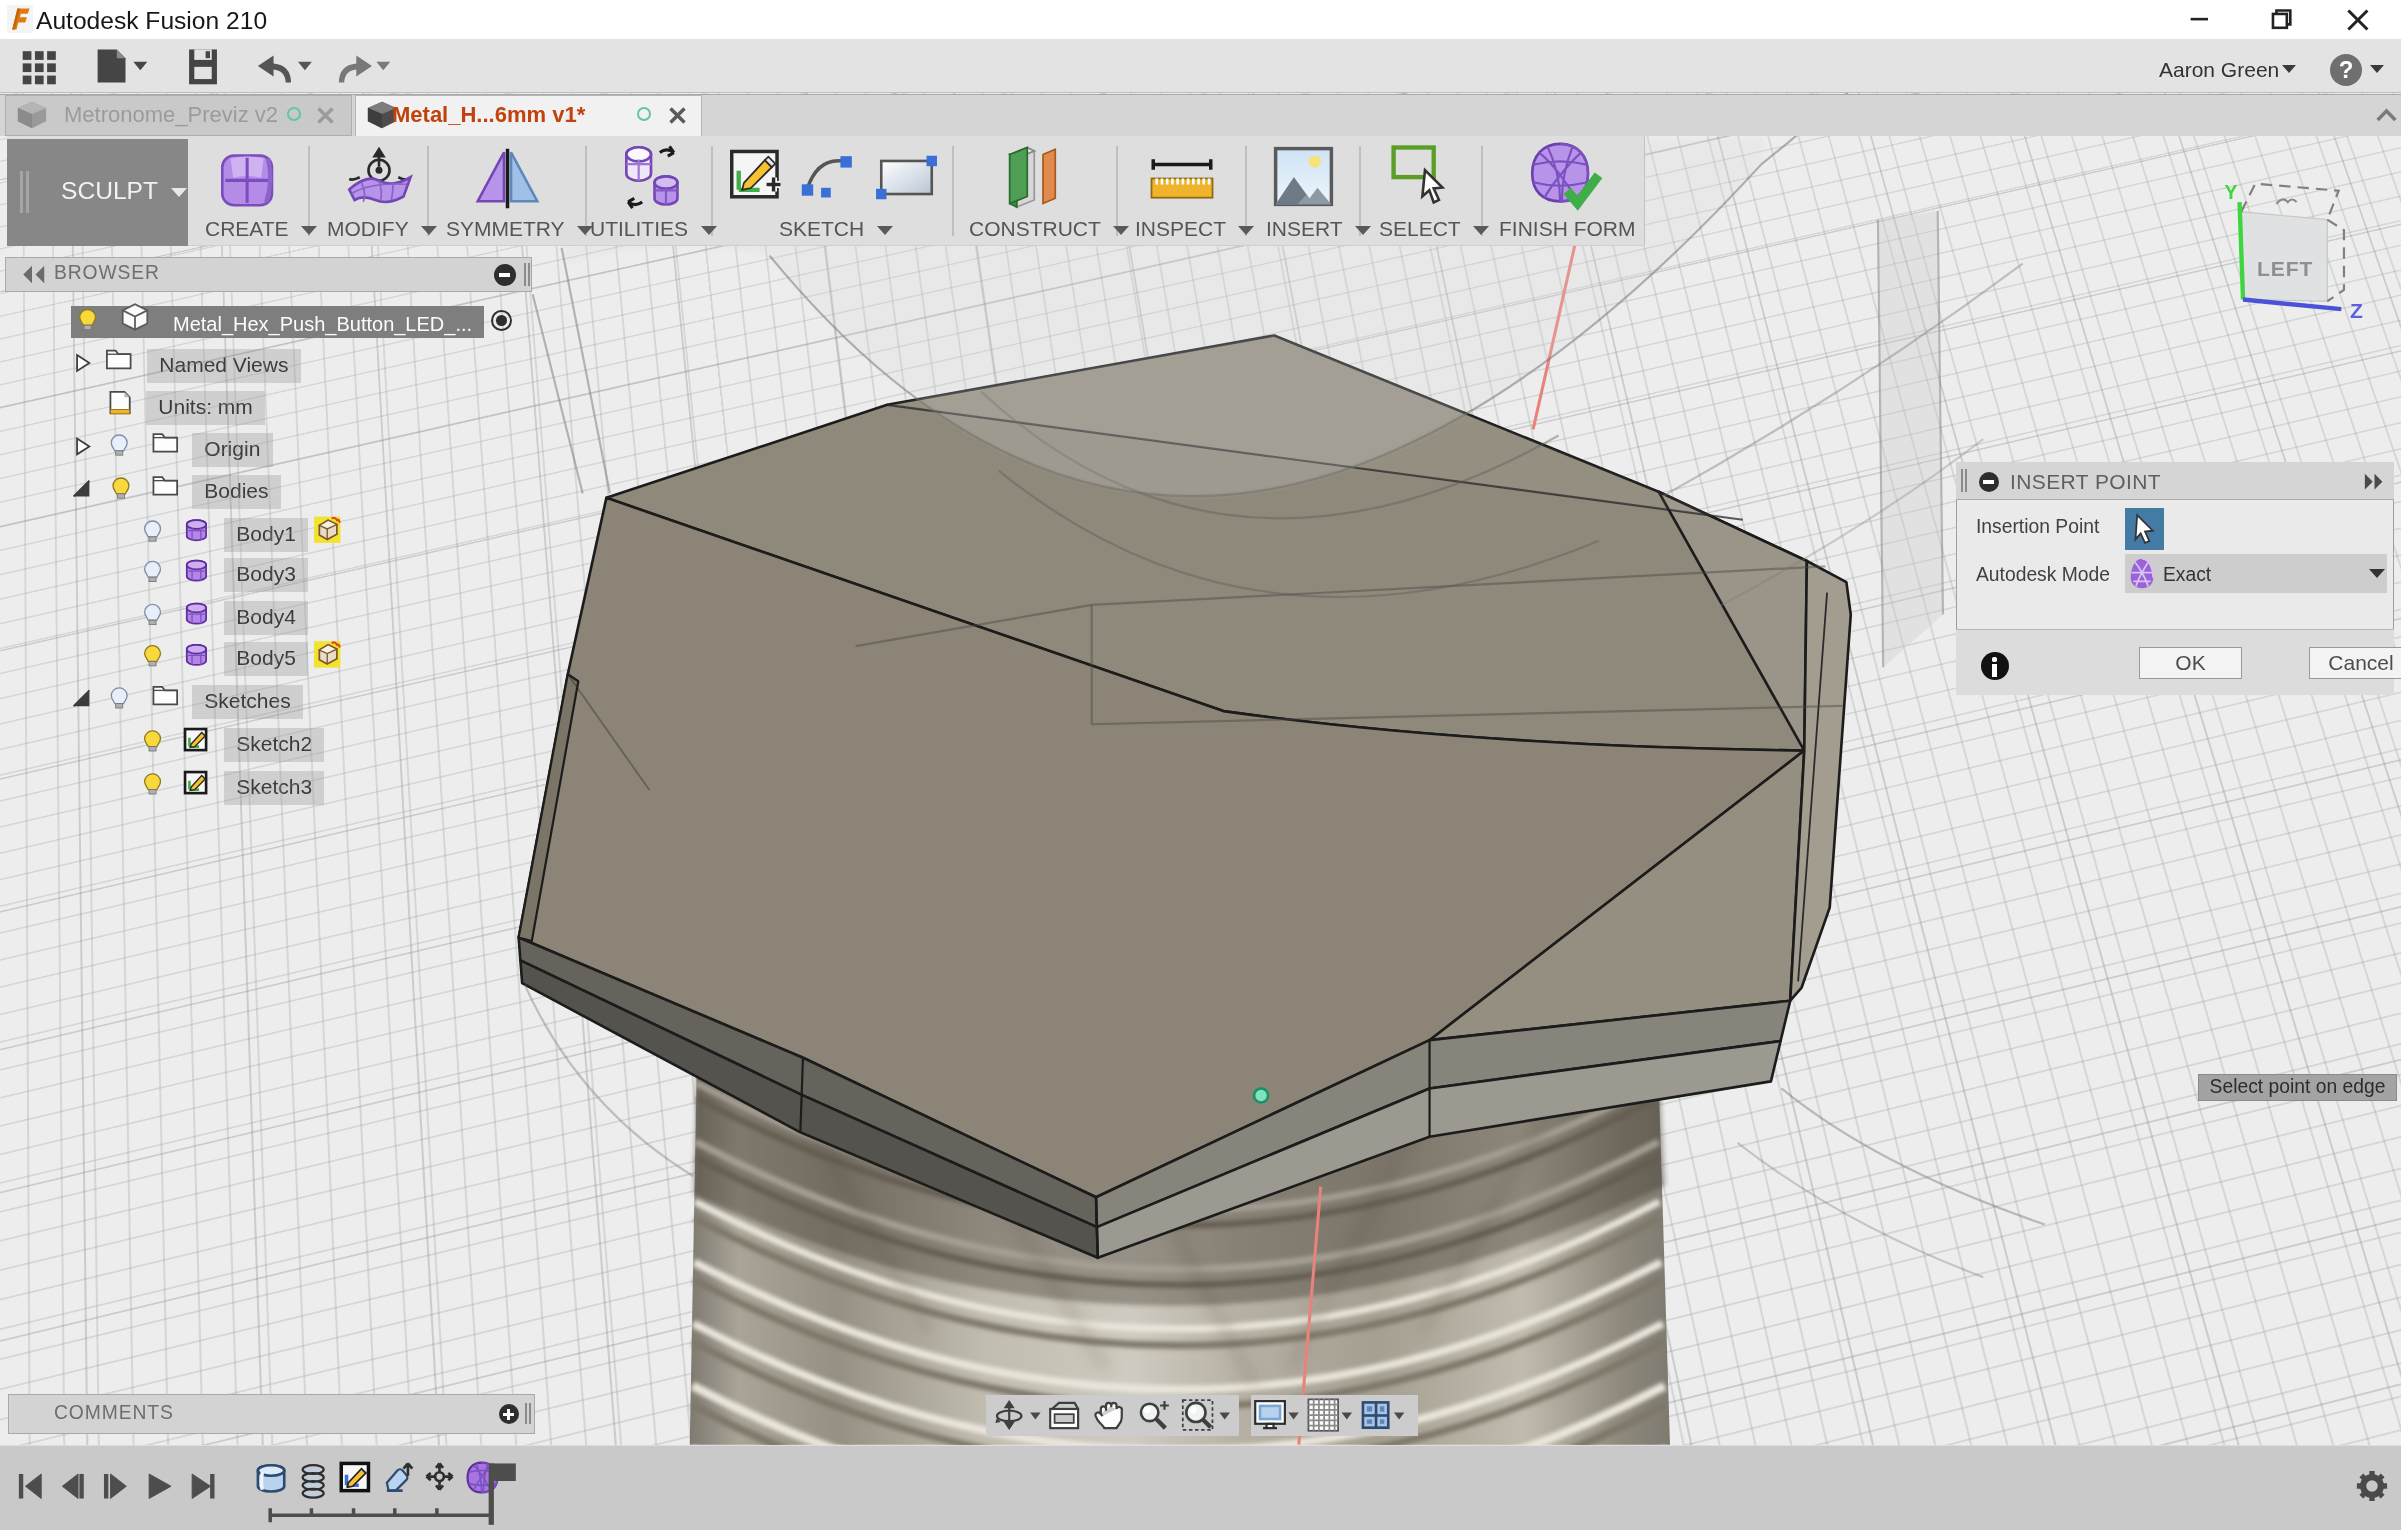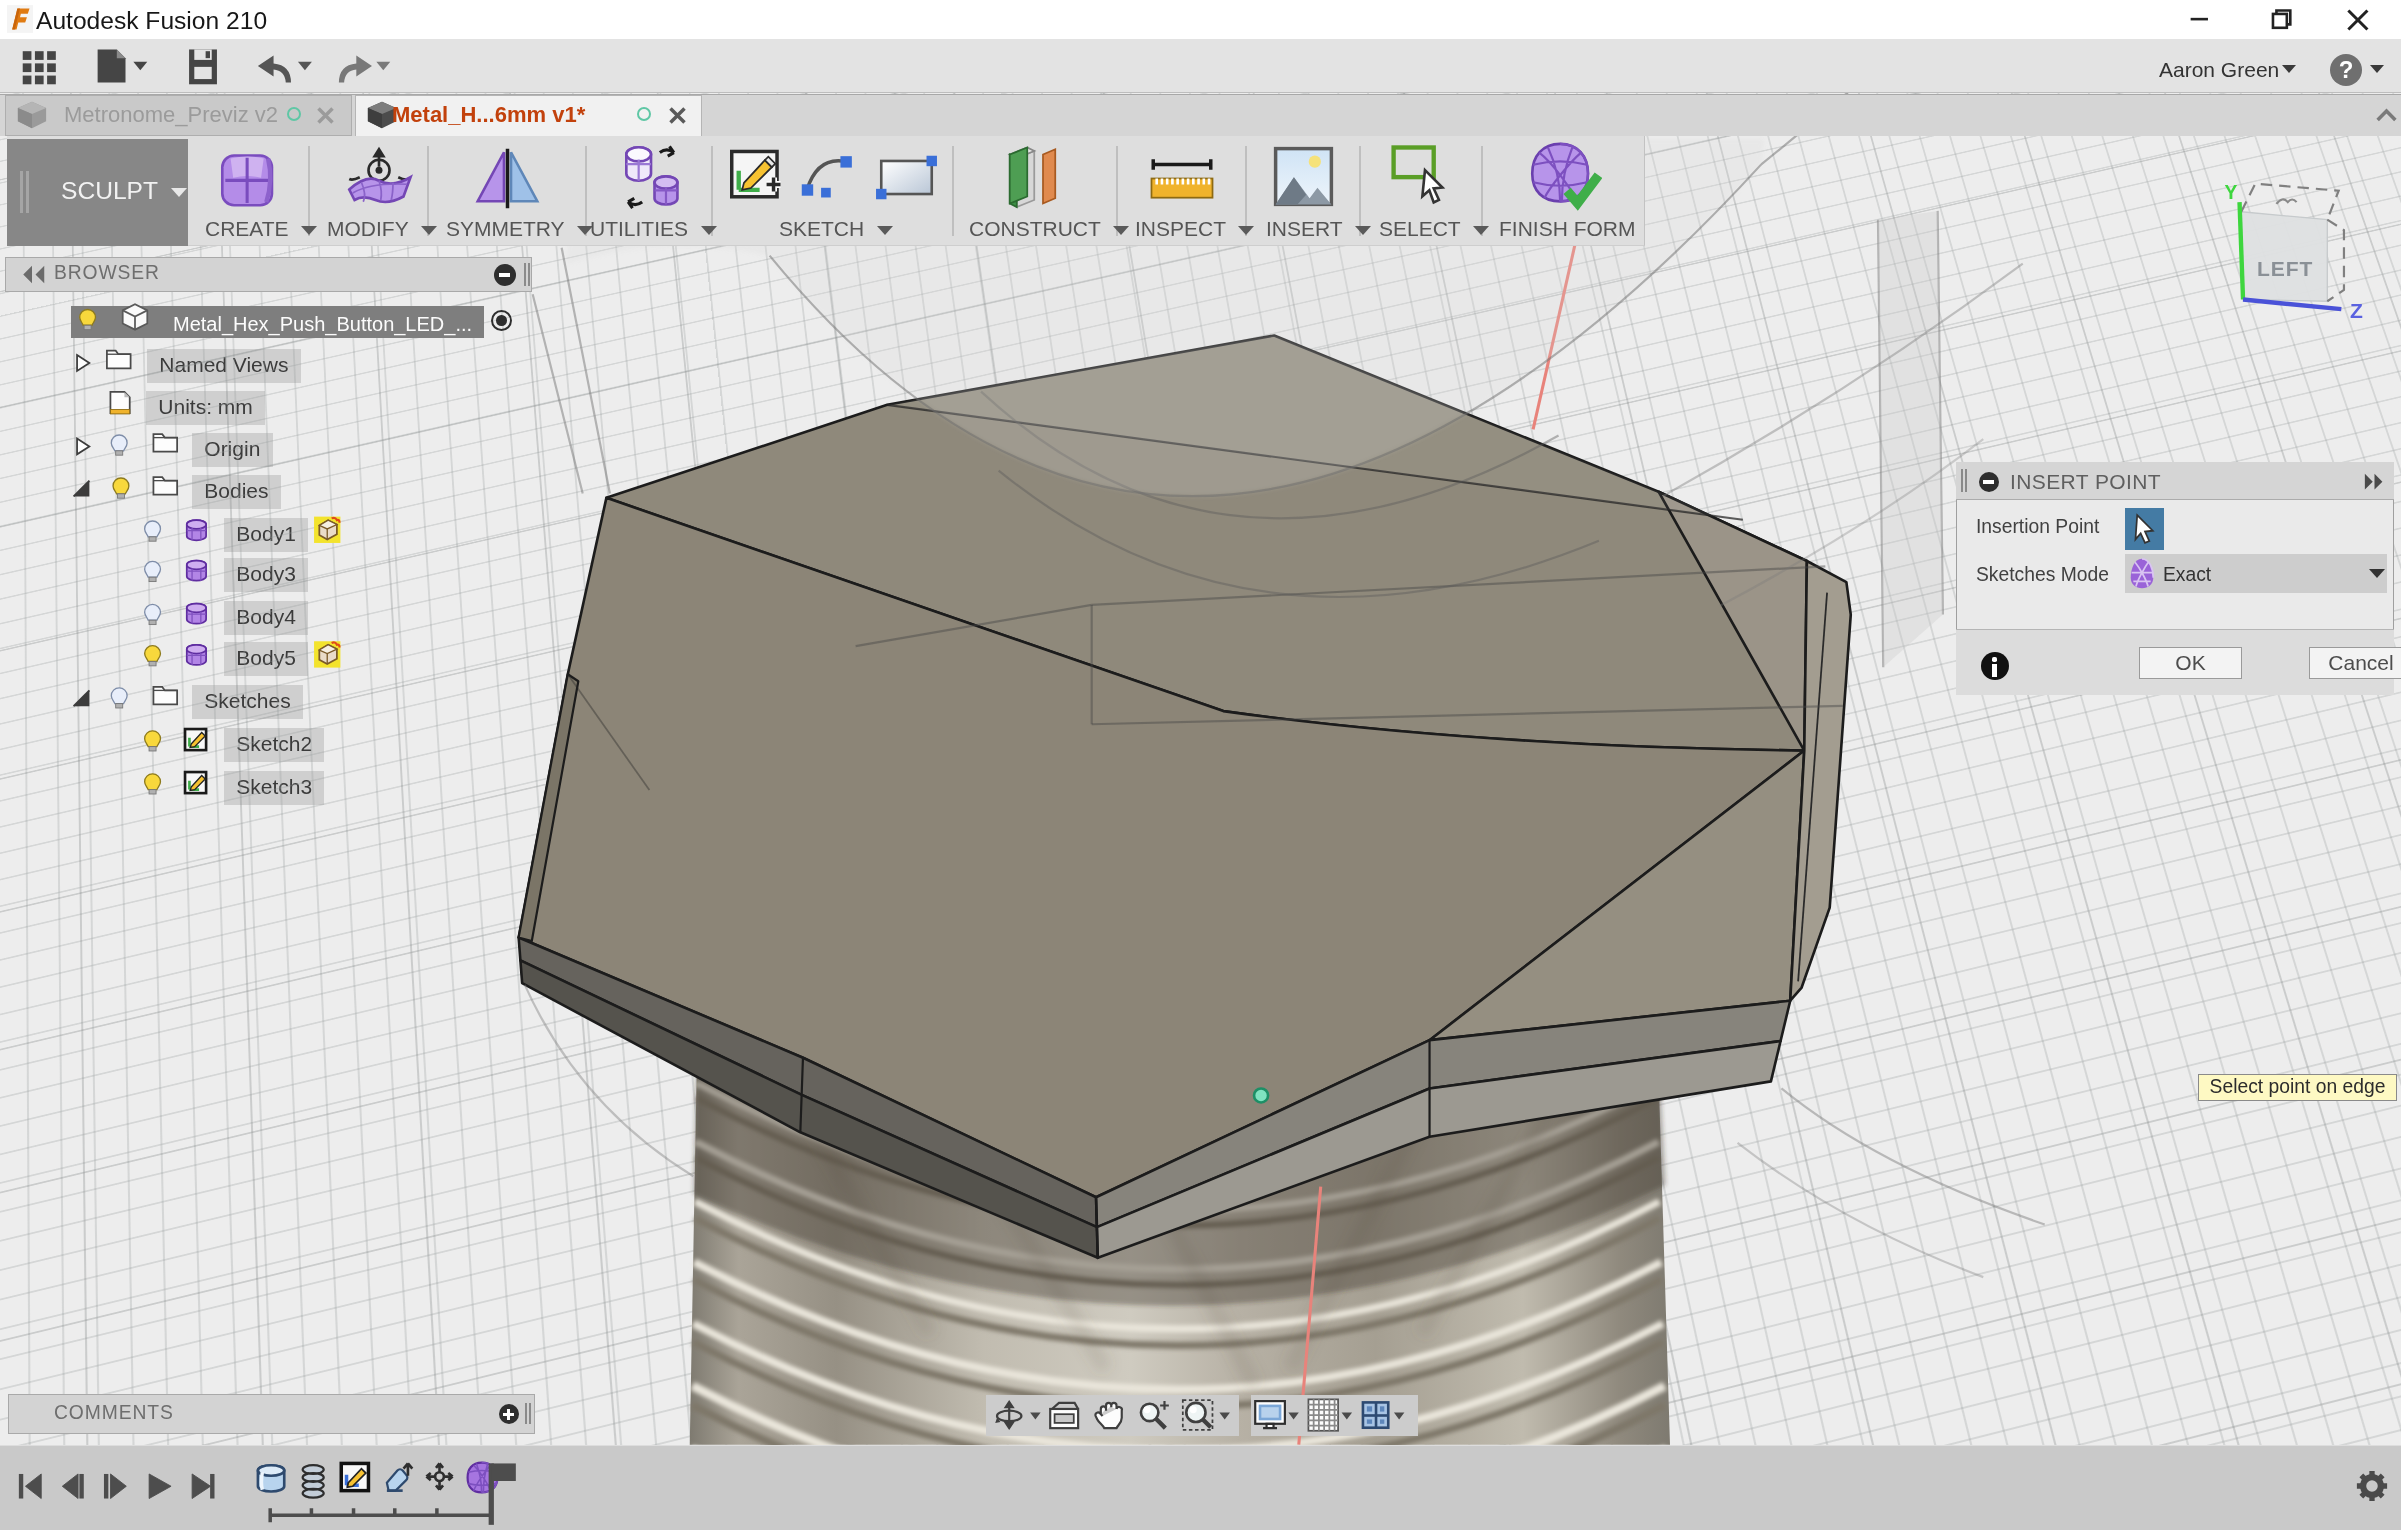--- a/index.html
+++ b/index.html
@@ -24,21 +24,21 @@
 .panelhead{position:absolute;background:#d3d3d3;border:0.9px solid #a9a9a9;z-index:40;}
 .panelttl{position:absolute;left:49px;top:8px;font-size:19.3px;color:#6e6e6e;letter-spacing:0.9px;}
 .tlabel{position:absolute;top:0px;background:rgba(200,200,200,0.82);font-size:21px;color:#3b3b3b;padding:4.4px 12.3px 5.3px 12.3px;white-space:nowrap;}
 
 #dialog{left:1956px;top:462px;width:438px;height:233px;z-index:45;border:0.9px solid #9f9f9f;background:#eaeaea;}
 #dlgtitle{position:absolute;left:0;top:0;width:100%;height:38px;background:#d5d5d5;border-bottom:0.9px solid #ababab;}
 #dlgfoot{position:absolute;left:0;top:167px;width:100%;height:66px;background:#dcdcdc;border-top:0.9px solid #b5b5b5;}
 .dbtn{position:absolute;top:185px;height:32px;background:#f3f3f3;border:0.9px solid #9a9a9a;font-size:21px;color:#4d4d4d;text-align:center;line-height:29px;}
 
 #bottombar{left:0;top:1445px;width:2401px;height:86px;background:#c9c9c9;z-index:50;border-top:0.9px solid #dddddd;}
-#tooltip{left:2198px;top:1074px;width:199px;height:27px;background:#fef9c3;border:1.8px solid #8a8a8a;z-index:45;font-size:19.3px;color:#2c2c2c;text-align:center;line-height:23px;}
+#tooltip{left:2198px;top:1074px;width:199px;height:27px;background:#a3a3a3;border:1.8px solid #8a8a8a;z-index:45;font-size:19.3px;color:#2c2c2c;text-align:center;line-height:23px;}
 .nav{position:absolute;background:#cccccc;z-index:40;}
 svg{display:block;}
 #scene{position:absolute;left:0;top:0;z-index:10;}
 #gridwrap{position:absolute;left:0;top:0;width:2401px;height:1531px;overflow:hidden;z-index:1;}
 #grid{position:absolute;left:-1755px;top:-3072px;width:7899px;height:7899px;
 background-image:linear-gradient(to right,rgba(128,133,133,0.31) 0 2.2px,transparent 2.2px),linear-gradient(to bottom,rgba(128,133,133,0.31) 0 2.2px,transparent 2.2px),linear-gradient(to right,rgba(150,156,156,0.28) 0 1.6px,transparent 1.6px),linear-gradient(to bottom,rgba(150,156,156,0.28) 0 1.6px,transparent 1.6px);
 background-size:167px 167px,167px 167px,33px 33px,33px 33px;
 transform-origin:50% 50%;
 transform:rotate(-5deg) perspective(4389px) rotateX(30deg) rotateZ(-10deg) translateZ(-53px);}
 </style></head>
@@ -570,21 +570,21 @@
   <div style="position:absolute;left:27px;top:18.4px;width:11.4px;height:3.5px;background:#fff;"></div>
   <div style="position:absolute;left:54px;top:8px;font-size:21px;color:#5f5f5f;letter-spacing:0.4px;">INSERT POINT</div>
   <svg style="position:absolute;left:407px;top:9.7px;" width="23" height="19.3" viewBox="0 0 26 22">
         <path d="M2 2 L11 11 L2 20 Z M13 2 L22 11 L13 20 Z" fill="#4a4a4a"></path>
       </svg>
   <div style="position:absolute;left:20px;top:54px;font-size:19.3px;color:#414141;">Insertion Point</div>
   <div style="position:absolute;left:169px;top:46px;width:39px;height:42px;background:#447ba4;"></div>
   <svg style="position:absolute;left:176px;top:51px;" width="26" height="32" viewBox="0 0 30 36">
         <path d="M6 2 L24 20 L15 21 L20 32 L15 34 L10 23 L4 30 Z" fill="#fff" stroke="#333" stroke-width="2"></path>
       </svg>
-  <div style="position:absolute;left:20px;top:102px;font-size:19.3px;color:#414141;">Sketches Mode</div>
+  <div style="position:absolute;left:20px;top:102px;font-size:19.3px;color:#414141;">Autodesk Mode</div>
   <div style="position:absolute;left:169px;top:92px;width:262px;height:39px;background:#cdcdcd;"></div>
   <svg style="position:absolute;left:173px;top:95px;" width="26" height="33" viewBox="0 0 30 38">
     <path d="M15 2 C24 2 28 14 28 24 C28 32 22 36 15 36 C8 36 2 32 2 24 C2 14 6 2 15 2 Z" fill="#9a63d8"></path>
     <path d="M15 2 C24 2 28 14 28 24 M7 6 C12 12 20 26 22 34 M23 5 C18 12 10 26 8 34 M3 18 H27 M5 28 H25" stroke="#d9c4f2" stroke-width="2" fill="none"></path>
   </svg>
   <div style="position:absolute;left:207px;top:102px;font-size:19.3px;color:#333;">Exact</div>
   <div class="caret" style="position:absolute;left:406px;top:107px;border-top-color:#333;"></div>
   <div id="dlgfoot"></div>
   <div style="position:absolute;left:24.6px;top:190px;width:28px;height:28px;border-radius:50%;background:#111;"></div>
   <div style="position:absolute;left:36px;top:195px;width:5.3px;height:5.3px;background:#fff;border-radius:1.8px;"></div>

